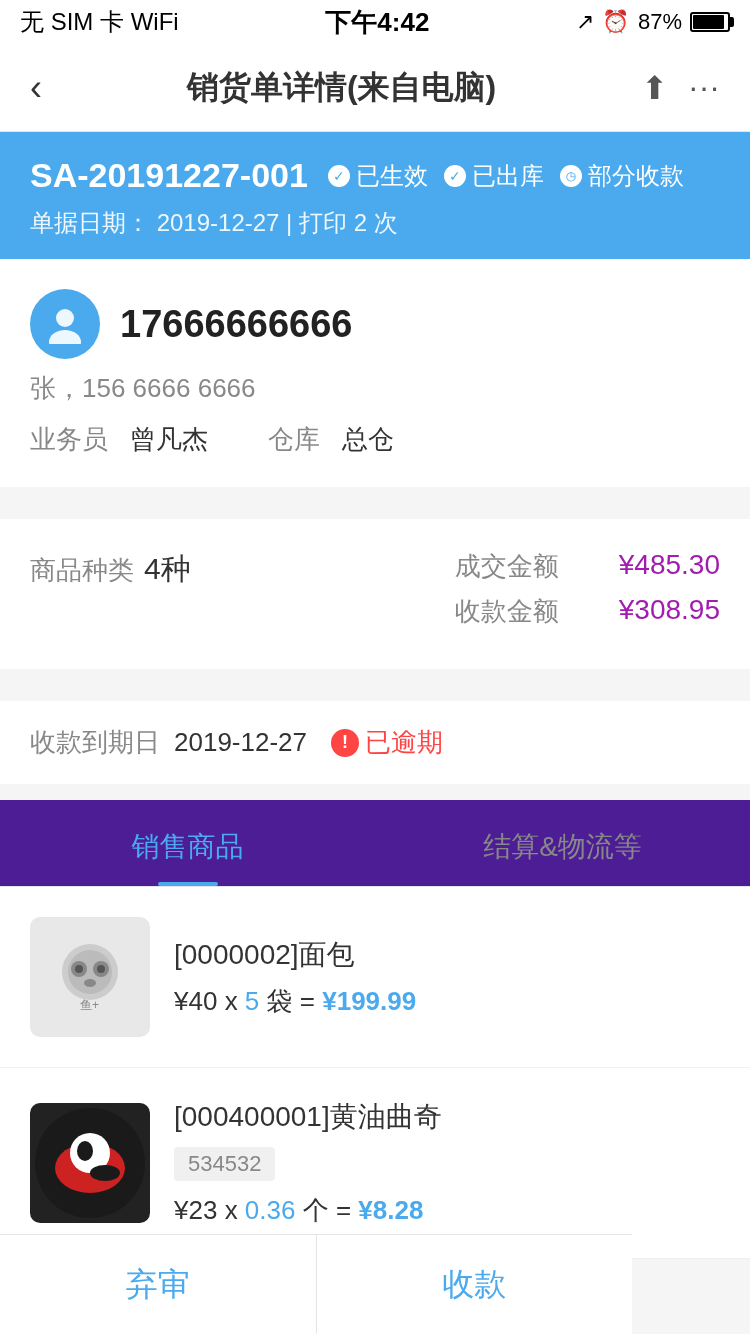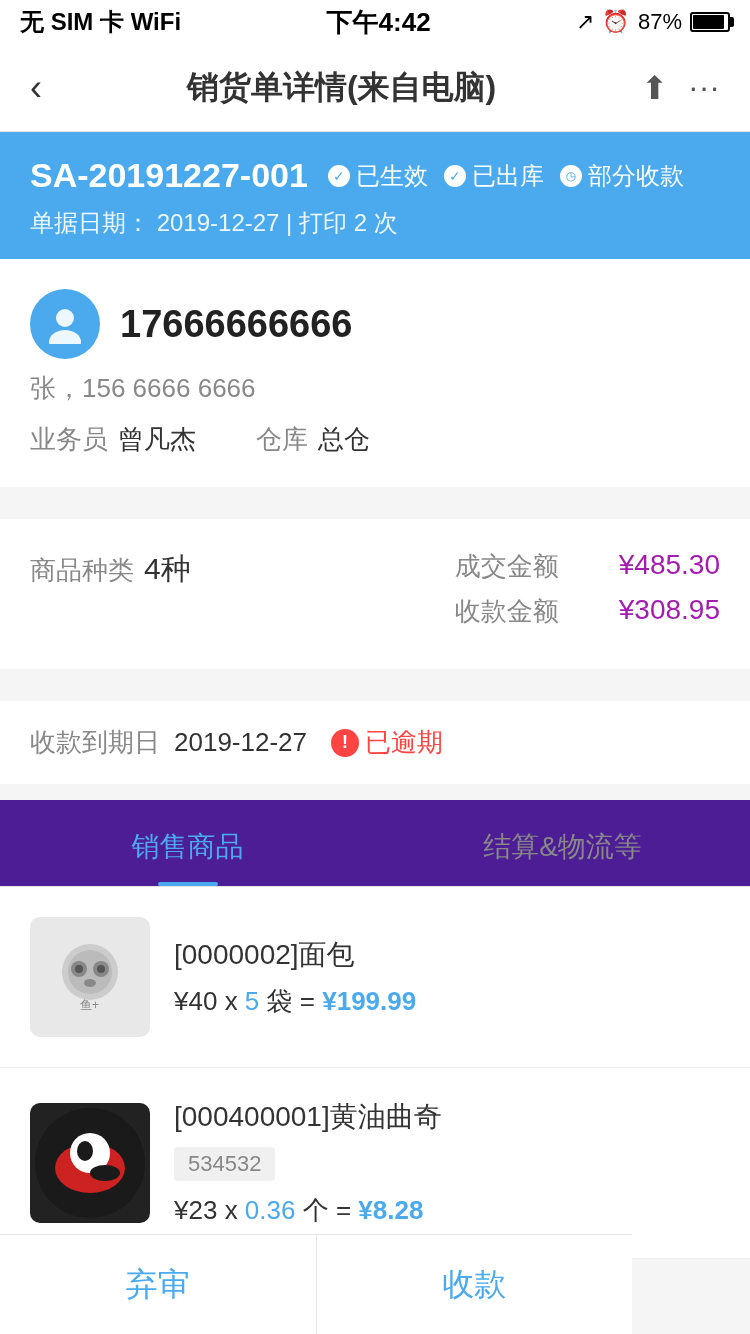--- a/index.html
+++ b/index.html
@@ -18,21 +18,21 @@
     .status-bar {
       background: #fff;
       height: 44px;
       display: flex;
       align-items: center;
       justify-content: space-between;
       padding: 0 20px;
       font-size: 24px;
       color: #000;
     }
-    .status-left { display: flex; align-items: flex-start; gap: 10px; font-weight: bold; }
+    .status-left { display: flex; align-items: flex-start; gap: 10px; }
     .status-center { font-weight: 600; font-size: 26px; }
     .status-right { display: flex; align-items: center; gap: 8px; font-size: 22px; }
     .battery-icon {
       display: inline-block;
       width: 40px; height: 20px;
       border: 2px solid #000;
       border-radius: 3px;
       position: relative;
     }
     .battery-icon::after {
@@ -142,21 +142,21 @@
       color: #888;
       margin-bottom: 16px;
     }
     .customer-meta {
       display: flex;
       gap: 60px;
     }
     .meta-item {
       display: flex;
       align-items: flex-end;
-      gap: 10px;
+      gap: 22px;
     }
     .meta-label { font-size: 26px; color: #888; }
     .meta-value { font-size: 26px; color: #333; }
 
     
     .summary-section {
       background: #fff;
       padding: 30px;
       margin-bottom: 16px;
     }

